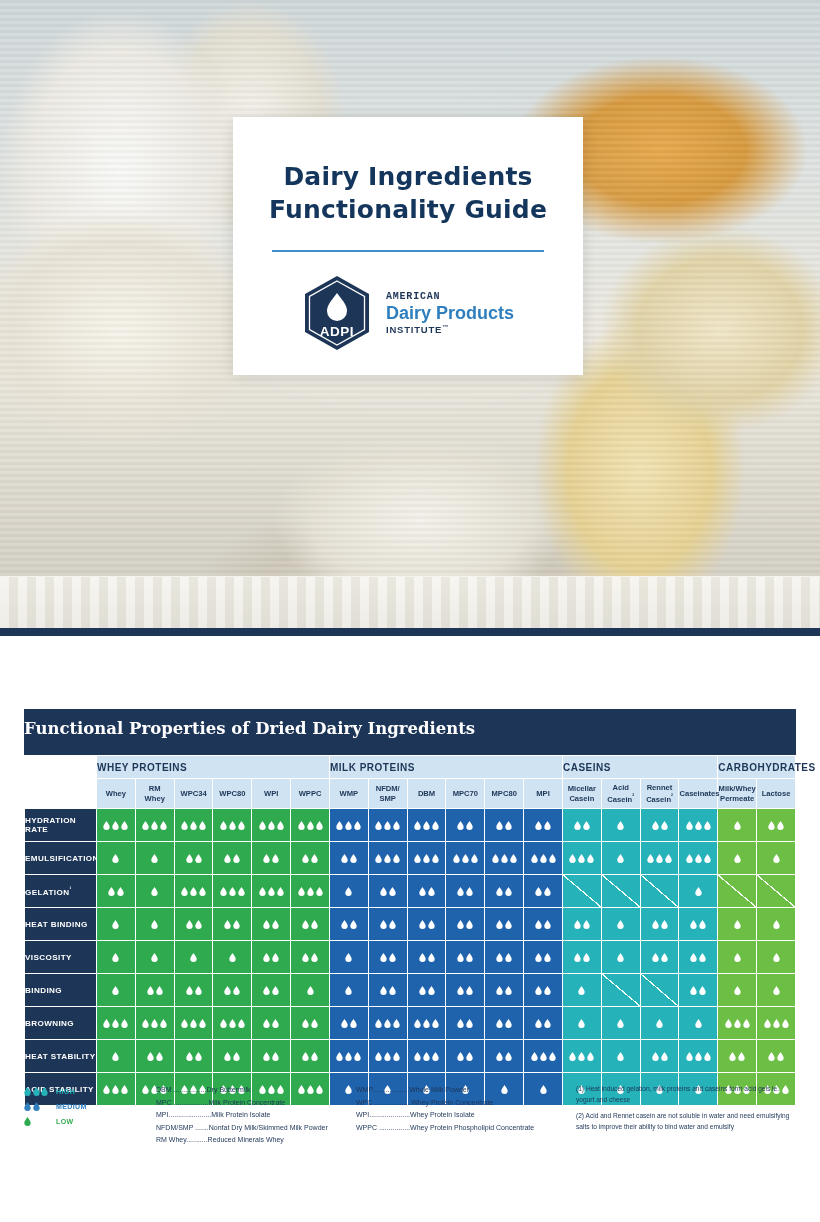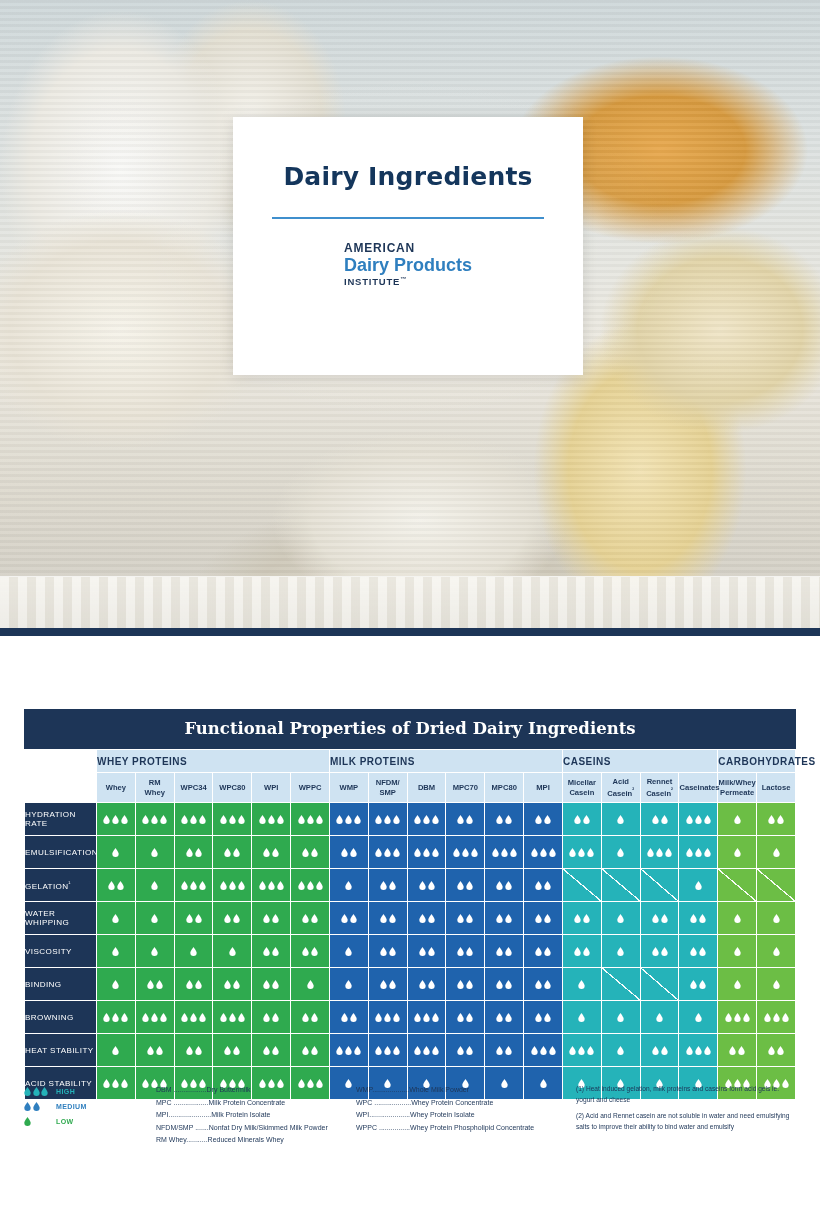--- a/index.html
+++ b/index.html
@@ -72,55 +72,55 @@
   }
   .title-divider {
     width: 272px; height: 2px; background: #3f8fcd; margin: 24px 0 22px;
   }
   .logo-row { display: flex; align-items: center; gap: 14px; }
   .logo-mark {
     width: 70px; height: 78px; position: relative;
   }
   .logo-mark svg { display:block; }
   .logo-text { line-height: 1.18; }
-  .logo-text .lt1 { font-size: 12px; color: #1d3557; letter-spacing: .8px; font-weight: bold; font-family:Liberation Sans, sans-serif;}
+  .logo-text .lt1 { font-size: 10px; color: #1d3557; letter-spacing: .8px; font-weight: bold; font-family:Liberation Mono, monospace;}
   .logo-text .lt2 { font-size: 18px; color: #2f7fbf; letter-spacing: 0; font-weight: bold; }
   .logo-text .lt3 { font-size: 9.5px; color: #1d3557; letter-spacing: .8px; font-weight: bold; }
   .logo-text .lt3 sup { font-size: 6px; vertical-align: super; }
 
   
   .sheet { position: relative; width: 820px; height: 586px; background:#fff; }
 
   .table-wrap { position: absolute; left: 24px; top: 73px; width: 772px; }
 
   .tbl-title {
     background: #1d3557; color: #fff;
     font-family: "DejaVu Serif", serif;
     font-weight: bold; font-size: 16.5px;
-    text-align: center; padding: 10px 0 11px;
+    padding: 10px 0 17px;
   }
 
   table.matrix { border-collapse: collapse; width: 772px; table-layout: fixed; }
   table.matrix td, table.matrix th { padding: 0; border: 1px solid #ffffff; }
 
   .grp {
     height: 23px; text-align: left; font-size: 10px; font-weight: bold;
     letter-spacing: .5px; color: #1d3557; background: #cfe3f2;
   }
   .grp.blank { background: #ffffff; border-color:#fff; }
   .sub {
     height: 30px; text-align: center; font-size: 7.6px; font-weight: bold;
     line-height: 9.5px; color: #1d3557; background: #cfe3f2; padding: 0 1px;
   }
   .sub sup { font-size: 5.5px; }
   .sub.blank { background:#ffffff; }
 
   .rowlab {
     width: 72px; background: #1d3557; color: #fff;
-    font-size: 8.1px; font-weight: normal; letter-spacing: .4px;
+    font-size: 8.1px; font-weight: bold; letter-spacing: .4px;
     padding-left: 8px; height: 33px;
   }
   .rowlab sup { font-size: 5.5px; }
 
   td.cell {
     height: 33px; text-align: center; vertical-align: middle;
     position: relative;
   }
   .c-green { background: #2faa4f; }
   .c-blue  { background: #1f63ad; }
@@ -157,23 +157,32 @@
 </head>
 <body>
 
 <div class="hero">
   <div class="hero-photo"></div>
   <div class="hero-bottom-strip"></div>
 
   <div class="title-card">
     <h1>
       <span>Dairy Ingredients</span><br>
+      <span>Functionality Guide</span>
     </h1>
     <div class="title-divider"></div>
     <div class="logo-row">
+      <div class="logo-mark">
+        <svg width="70" height="78" viewBox="0 0 70 78">
+          <polygon points="35,2 67,20 67,58 35,76 3,58 3,20" fill="#1d3557"></polygon>
+          <polygon points="35,7 62.5,22.5 62.5,55.5 35,71 7.5,55.5 7.5,22.5" fill="none" stroke="#ffffff" stroke-width="1.3"></polygon>
+          <path d="M35 19 c7 9 10 13 10 18 a10 10 0 0 1 -20 0 c0 -5 3 -9 10 -18 z" fill="#ffffff"></path>
+          <text x="35" y="62" text-anchor="middle" font-family="Liberation Sans, sans-serif" font-size="13.5" font-weight="bold" fill="#ffffff" letter-spacing="0.5">ADPI</text>
+        </svg>
+      </div>
       <div class="logo-text">
         <div class="lt1">AMERICAN</div>
         <div class="lt2">Dairy Products</div>
         <div class="lt3"><span>INSTITUTE</span><sup>™</sup></div>
       </div>
     </div>
   </div>
 
   <div class="hero-rule"></div>
 </div>
@@ -748,21 +757,21 @@
               <div class="drops">
                 <svg viewBox="0 0 10 13" class="drop" width="7" height="9">
                   <path d="M5 0 C5 0 9.6 6 9.6 8.4 A4.6 4.6 0 0 1 0.4 8.4 C0.4 6 5 0 5 0 Z" fill="#ffffff"></path>
                 </svg>
               </div>
             </td>
             <td class="cell c-lime c-na"></td>
             <td class="cell c-lime c-na"></td>
           </tr>
           <tr>
-            <td class="rowlab">WATER WHIPPING</td>
+            <td class="rowlab">HEAT BINDING</td>
             <td class="cell c-green">
               <div class="drops">
                 <svg viewBox="0 0 10 13" class="drop" width="7" height="9">
                   <path d="M5 0 C5 0 9.6 6 9.6 8.4 A4.6 4.6 0 0 1 0.4 8.4 C0.4 6 5 0 5 0 Z" fill="#ffffff"></path>
                 </svg>
               </div>
             </td>
             <td class="cell c-green">
               <div class="drops">
                 <svg viewBox="0 0 10 13" class="drop" width="7" height="9">

